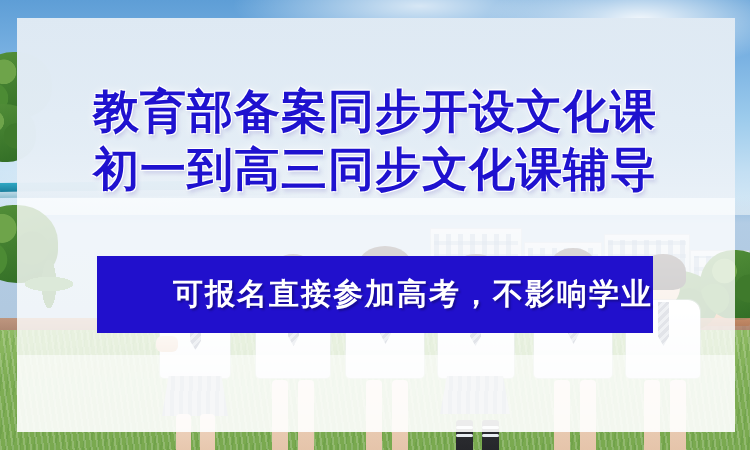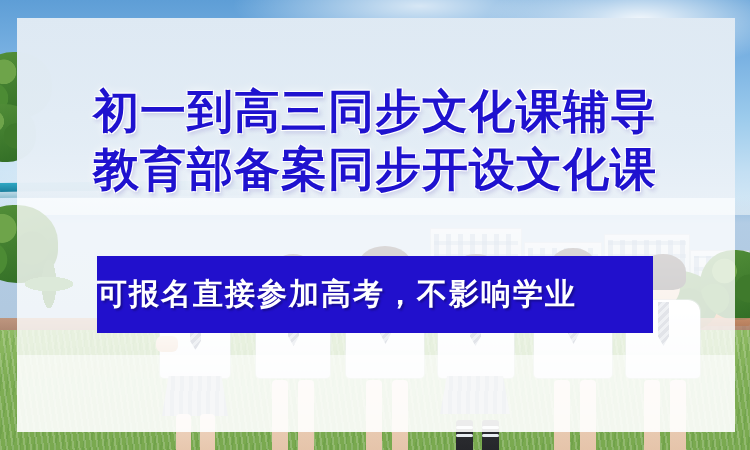--- a/index.html
+++ b/index.html
@@ -217,21 +217,21 @@
   
   .banner {
     position: absolute;
     left: 97px;
     top: 256px;
     width: 556px;
     height: 77px;
     background: #2110cc;
     display: flex;
     align-items: center;
-    justify-content: flex-start;
+    justify-content: flex-end;
   }
   .banner-text {
     font-family: "DejaVu Sans", "Liberation Sans", sans-serif;
     font-weight: 700;
     font-size: 30px;
     letter-spacing: 2px;
     color: #ffffff;
     text-shadow: 2px 2px 2px rgba(0,0,0,.28);
     white-space: nowrap;
   }
@@ -338,21 +338,21 @@
       </div>
 
     </div>
   </div>
 
   <div class="wash"></div>
   <div class="wash-top"></div>
   <div class="wash-bottom"></div>
 
   <div class="headline">
+    <span class="headline-line">教育部备案同步开设文化课</span>
     <span class="headline-line">初一到高三同步文化课辅导</span>
-    <span class="headline-line">教育部备案同步开设文化课</span>
   </div>
 
   <div class="banner">
     <span class="banner-text">可报名直接参加高考，不影响学业</span>
   </div>
 
 </div>
 
 </body></html>

